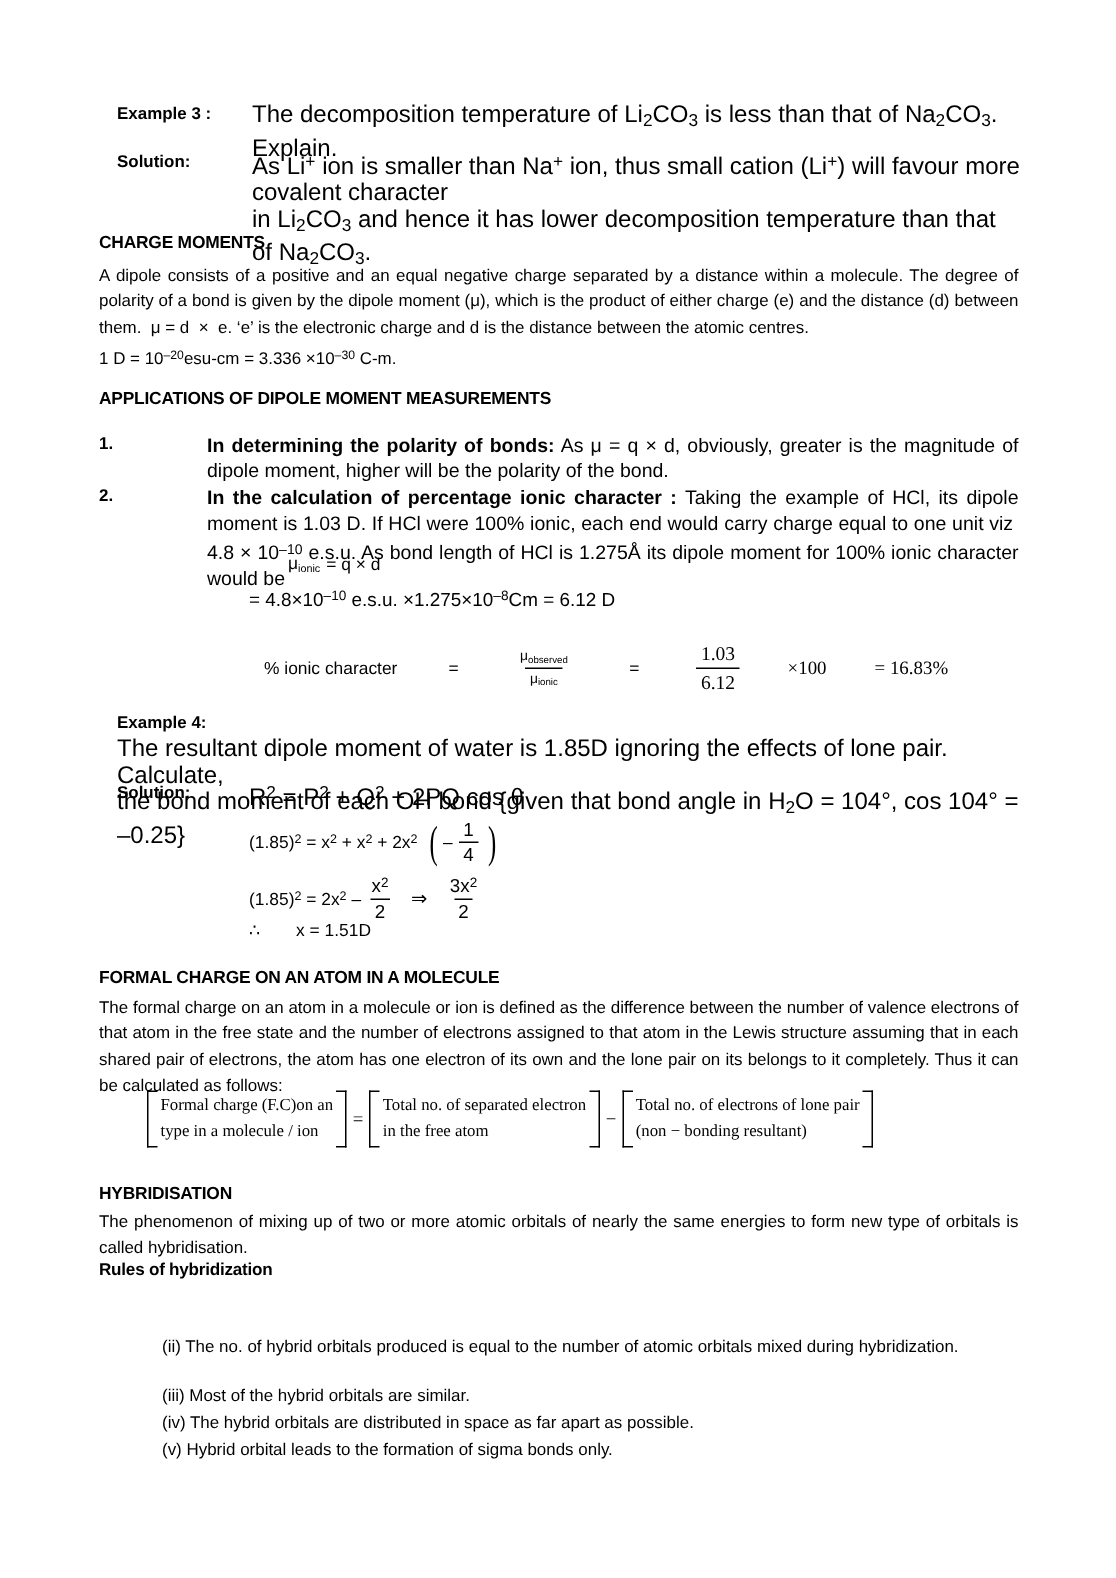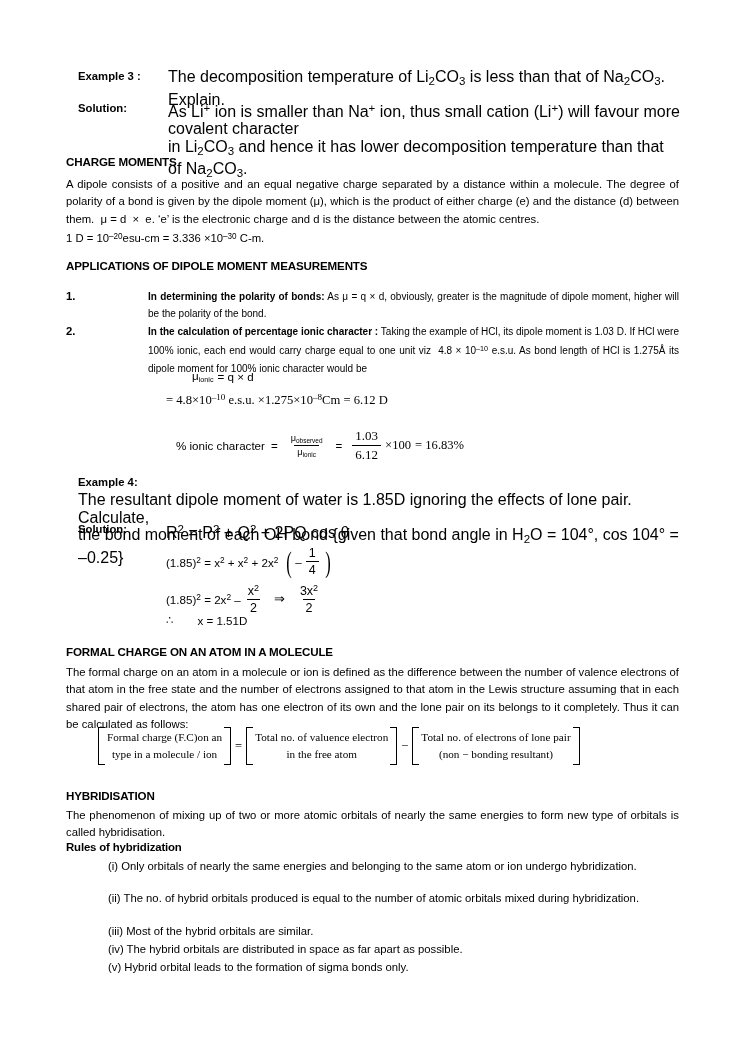--- a/index.html
+++ b/index.html
@@ -50,40 +50,39 @@
 
   
   .num-row { display: flex; align-items: flex-start; }
   .num-idx {
     font-weight: bold;
     font-size: 11.3px;
     line-height: 17.4px;
     flex: 0 0 72px;
   }
   .num-body {
-    font-size: 10px;
+    font-size: 13px;
     line-height: 17.4px;
     flex: 1 1 auto;
     text-align: justify;
-    margin-left: 10px;
   }
   .num-body b { font-weight: bold; }
 
   
   .roman-item {
     font-size: 11.3px;
     line-height: 17.2px;
     text-align: justify;
   }
 
   sub { font-size: 0.72em; vertical-align: -0.28em; }
   sup { font-size: 0.72em; vertical-align: 0.42em; }
   .eqline {
     font-size: 12.6px;
-    font-family: Liberation Serif, serif;
+    font-family: Liberation Sans, sans-serif;
     white-space: nowrap;
     display: flex;
     align-items: flex-start;
   }
   .sans-eq {
     font-family: "Liberation Sans", sans-serif;
     font-size: 11.6px;
     white-space: nowrap;
     display: flex;
     align-items: center;
@@ -122,21 +121,21 @@
   }
   .bracket .bar {
     width: 7px;
     border-top: 1.1px solid #000;
     border-bottom: 1.1px solid #000;
   }
   .bracket .bar.l { border-left: 1.1px solid #000; }
   .bracket .bar.r { border-right: 1.1px solid #000; }
   .bracket .inner {
     padding: 2px 2px;
-    text-align: center;
+    text-align: left;
     line-height: 17px;
   }
   .fc-op { padding: 0 4px; font-size: 12.5px; }
 </style>
 </head>
 <body>
 
 <div class="page">
 
   <div class="ex-row" style="position:absolute; left:12px; top:68px; width:602px;">
@@ -172,21 +171,21 @@
 
   <div class="sans-eq" style="position:absolute; left:126px; top:369px;">
     <span>μ<sub style="font-size:0.62em; vertical-align:-0.3em;">ionic</sub></span>
     <span style="margin-left:4px;">= q × d</span>
   </div>
 
   <div class="eqline" style="position:absolute; left:100px; top:392px;">
     <span>= 4.8×10<sup>–10</sup> e.s.u. ×1.275×10<sup>–8</sup>Cm = 6.12 D</span>
   </div>
 
-  <div class="sans-eq" style="position:absolute; left:110px; top:428px;">
+  <div class="sans-eq" style="position:absolute; left:110px; top:428px;gap:28px;">
     <span>% ionic character</span>
     <span style="margin:0 6px;">=</span>
     <span class="frac small">
       <span class="nu">μ<sub style="font-size:0.7em;">observed</sub></span>
       <span class="de">μ<sub style="font-size:0.7em;">ionic</sub></span>
     </span>
     <span style="margin:0 6px;">=</span>
     <span class="frac" style="font-size:13px; font-family:'Liberation Serif',serif;">
       <span class="nu">1.03</span>
       <span class="de">6.12</span>
@@ -249,21 +248,21 @@
         <div>type in a molecule / ion</div>
       </div>
       <div class="bar r"></div>
     </div>
 
     <div class="fc-op">=</div>
 
     <div class="bracket">
       <div class="bar l"></div>
       <div class="inner">
-        <div>Total no. of valuence electron</div>
+        <div>Total no. of separated electron</div>
         <div>in the free atom</div>
       </div>
       <div class="bar r"></div>
     </div>
 
     <div class="fc-op">−</div>
 
     <div class="bracket">
       <div class="bar l"></div>
       <div class="inner">
@@ -273,21 +272,20 @@
       <div class="bar r"></div>
     </div>
   </div>
 
   <div class="sec-head" style="position:absolute; left:0px; top:789px;">HYBRIDISATION</div>
 
   <div class="body-text" style="position:absolute; left:0px; top:807px; width:613px;">The phenomenon of mixing up of two or more atomic orbitals of nearly the same energies to form new type of orbitals is called hybridisation.</div>
 
   <div class="sec-head" style="position:absolute; left:0px; top:841px; font-size:11.4px;">Rules of hybridization</div>
 
-  <div class="roman-item" style="position:absolute; left:42px; top:858px; width:571px;">(i)  Only orbitals of nearly the same energies and belonging to the same atom or ion undergo hybridization.</div>
 
   <div class="roman-item" style="position:absolute; left:42px; top:890px; width:571px;">(ii) The no. of hybrid orbitals produced is equal to the number of atomic orbitals mixed during hybridization.</div>
 
   <div class="roman-item" style="position:absolute; left:42px; top:923px; width:571px; text-align:left;">(iii) Most of the hybrid orbitals are similar.</div>
 
   <div class="roman-item" style="position:absolute; left:42px; top:941px; width:571px; text-align:left;">(iv) The hybrid orbitals are distributed in space as far apart as possible.</div>
 
   <div class="roman-item" style="position:absolute; left:42px; top:959px; width:571px; text-align:left;">(v) Hybrid orbital leads to the formation of sigma bonds only.</div>
 
 </div>

